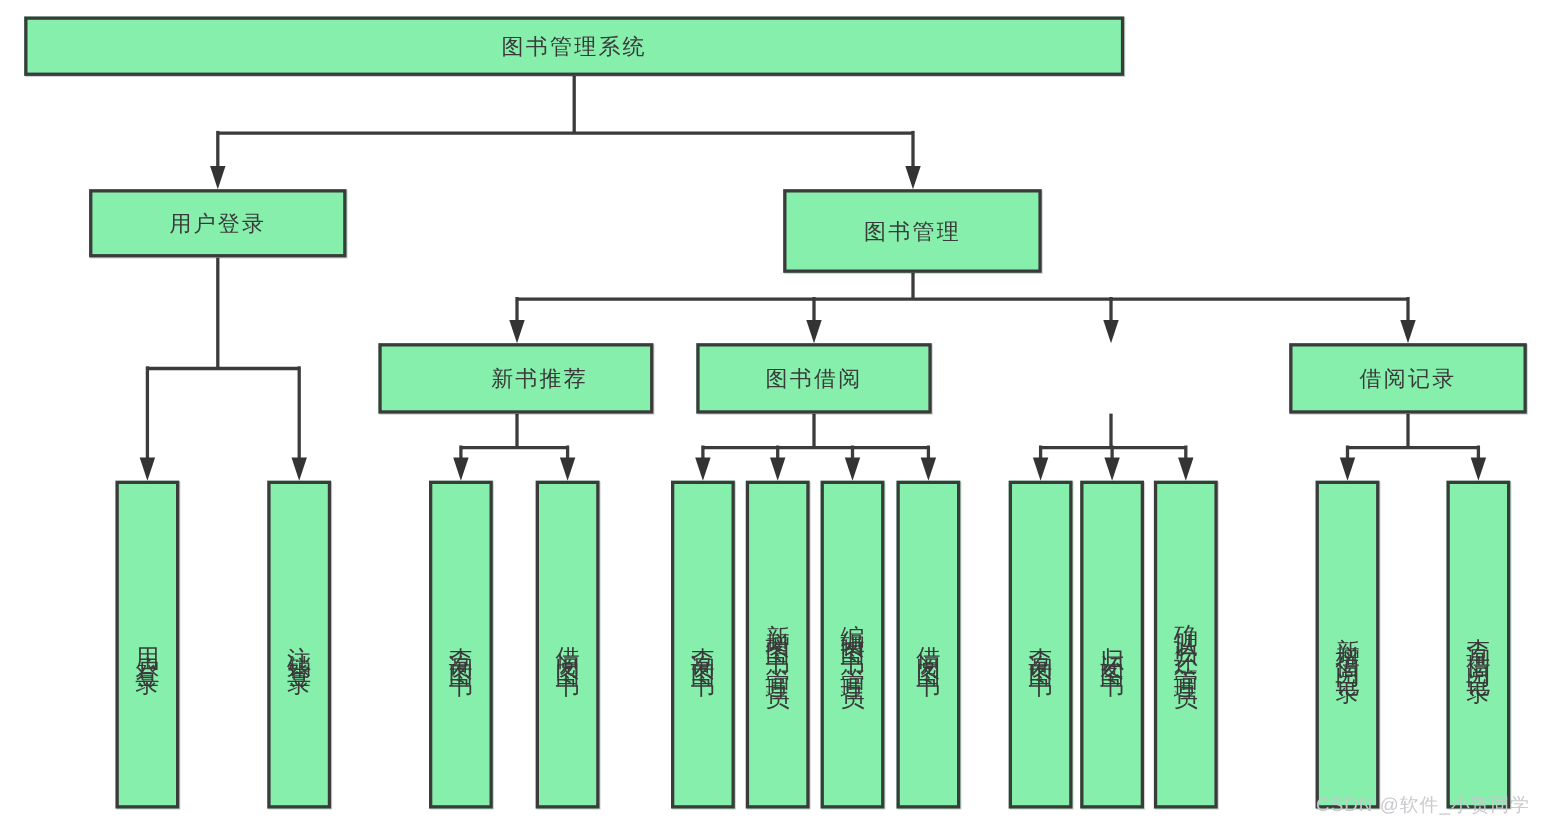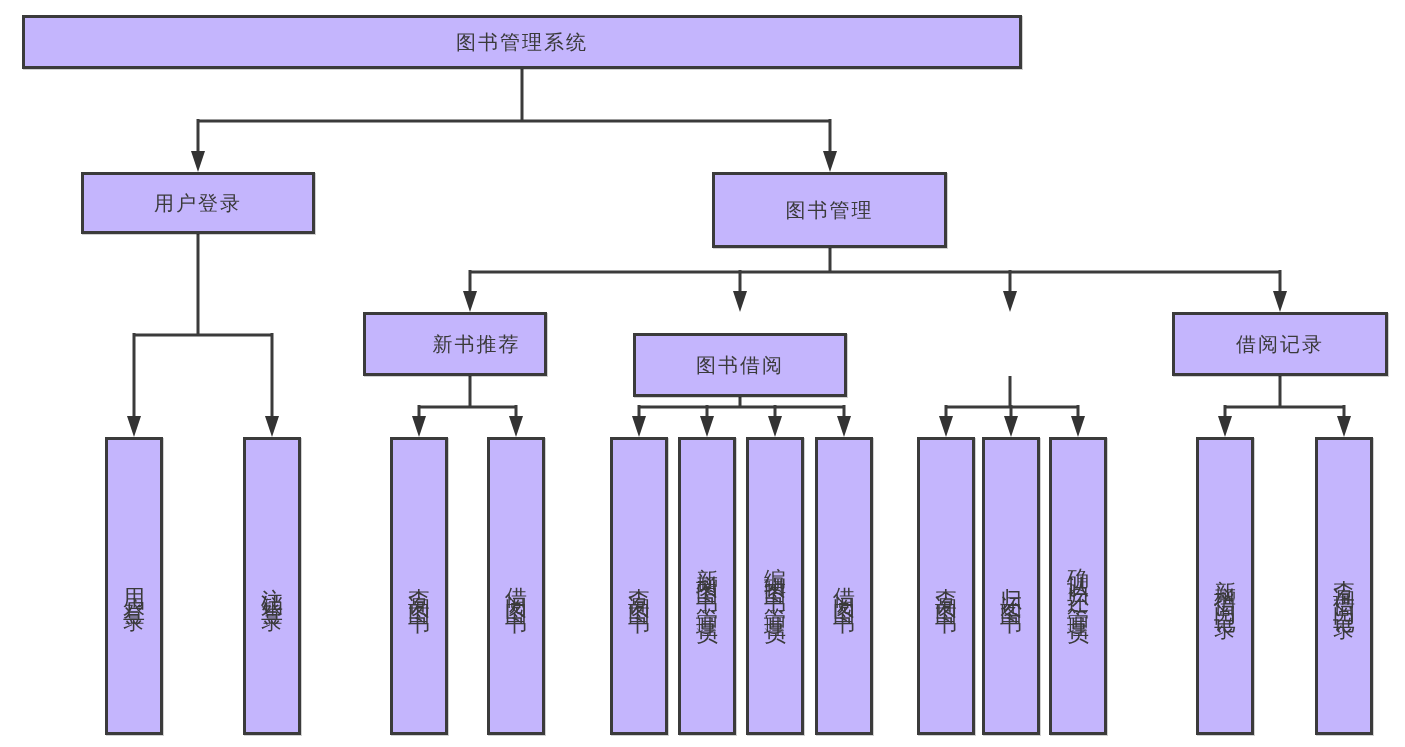--- a/index.html
+++ b/index.html
@@ -13,21 +13,21 @@
   }
   .wires {
     position: absolute;
     left: 0; top: 0;
     width: 1405px; height: 747px;
   }
   .node {
     position: absolute;
     box-sizing: border-box;
     border: 3px solid #3b3b3b;
-    background: #c4b5fd;
+    background: #86efac;
     color: #3a3a3a;
     display: grid;
     place-items: center;
     box-shadow: 1px 1px 0 rgba(0,0,0,0.18);
   }
   .hbox {
     font-size: 20px;
     letter-spacing: 2px;
     white-space: nowrap;
   }
@@ -37,22 +37,22 @@
     height: 298px;
     writing-mode: vertical-rl;
     text-orientation: mixed;
     font-size: 22px;
     letter-spacing: 8px;
     line-height: 1;
   }
   .root-box    { left: 22px;   top: 15px;  width: 1000px; height: 54px; }
   .user-box    { left: 81px;   top: 172px; width: 234px;  height: 62px; }
   .book-box    { left: 712px;  top: 172px; width: 235px;  height: 76px; }
-  .new-box     { left: 363px;  top: 312px; width: 184px;  height: 64px; padding-left: 43px; }
-  .borrow-box  { left: 633px;  top: 312px; width: 214px;  height: 64px; margin-top: 21px; }
+  .new-box     { left: 344px;  top: 312px; width: 250px;  height: 64px; padding-left: 43px; }
+  .borrow-box  { left: 633px;  top: 312px; width: 214px;  height: 64px; }
   .current-box { left: 903px;  top: 312px; width: 215px;  height: 64px; }
   .records-box { left: 1172px; top: 312px; width: 216px;  height: 64px; }
   .leaf-a1 { left: 105px; }
   .leaf-a2 { left: 243px; }
   .leaf-b1 { left: 390px; }
   .leaf-b2 { left: 487px; }
   .leaf-c1 { left: 610px; }
   .leaf-c2 { left: 678px; }
   .leaf-c3 { left: 746px; }
   .leaf-c4 { left: 815px; }
@@ -174,14 +174,15 @@
   <div class="node vbox leaf-c3">编辑图书（管理员）</div>
   <div class="node vbox leaf-c4">借阅图书</div>
 
   <div class="node vbox leaf-d1">查询图书</div>
   <div class="node vbox leaf-d2">归还图书</div>
   <div class="node vbox leaf-d3">确认归还（管理员）</div>
 
   <div class="node vbox leaf-e1">新增借阅记录</div>
   <div class="node vbox leaf-e2">查询借阅记录</div>
 
+  <div class="watermark">CSDN @软件_小贺同学</div>
 
 </div>
 
 </body></html>

